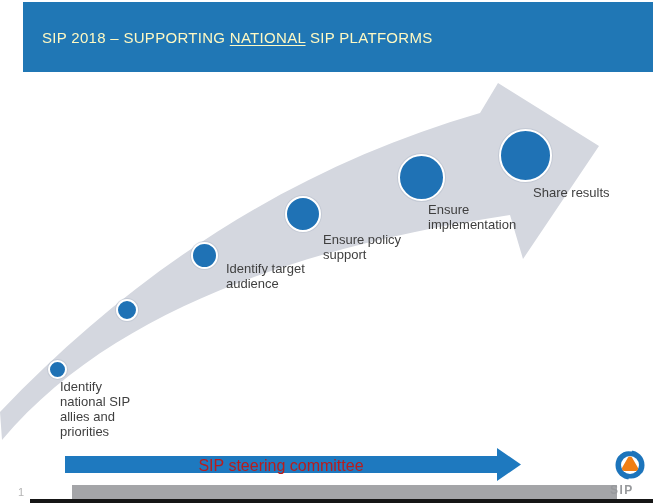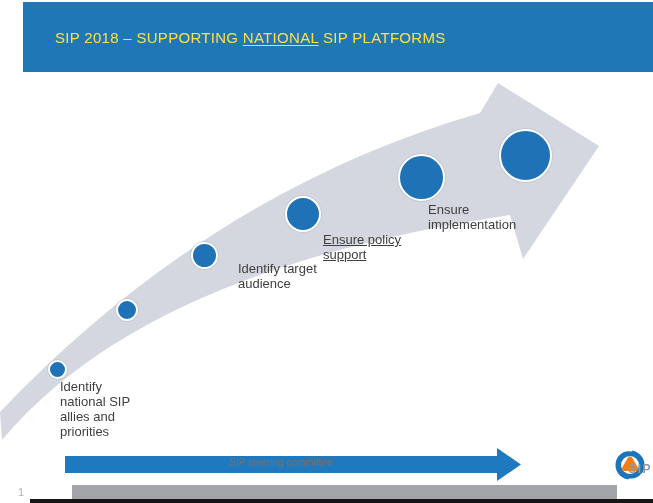--- a/index.html
+++ b/index.html
@@ -17,22 +17,22 @@
   body{background:#e9e9e9;font-family:"Liberation Sans",sans-serif;}
   .slide{
     position:relative;width:653px;height:503px;background:#fff;overflow:hidden;
   }
   
   .header{
     position:absolute;left:23px;top:2px;right:0;height:70px;
     background:var(--header-blue);z-index:3;
   }
   .header-title{
-    position:absolute;left:32px;top:27px;
-    color:#fde047;font-size:15px;letter-spacing:.3px;white-space:nowrap;
+    position:absolute;left:19px;top:27px;
+    color:#fef9c3;font-size:15px;letter-spacing:.3px;white-space:nowrap;
   }
   .header-title .u{text-decoration:underline;text-underline-offset:2px;}
   
   .swoosh-svg{position:absolute;left:0;top:0;z-index:1;}
   .swoosh-path{fill:var(--arrow-gray);}
   
   .circle{
     position:absolute;border-radius:50%;
     background:var(--circle-blue);
     border:2px solid #fff;
@@ -45,49 +45,49 @@
   .c4{left:285px;top:196px;width:36px;height:36px;}
   .c5{left:398px;top:154px;width:47px;height:47px;}
   .c6{left:499px;top:129px;width:53px;height:53px;}
   
   .step-label{
     position:absolute;z-index:2;
     font-size:13px;line-height:15px;color:var(--label-text);
   }
   .l1{left:60px;top:379px;width:82px;}
   .l2{left:138px;top:317px;width:100px;}
-  .l3{left:238px;top:261px;width:96px;}
-  .l4{left:323px;top:232px;width:96px;text-decoration:underline;}
+  .l3{left:226px;top:261px;width:96px;}
+  .l4{left:323px;top:232px;width:96px;}
   .l5{left:428px;top:202px;width:112px;}
   .l6{left:533px;top:185px;width:110px;}
   
   .banner-svg{position:absolute;left:0;top:0;z-index:2;}
   .banner-path{fill:var(--banner-blue);}
   .banner-label{
     position:absolute;left:65px;top:457px;width:432px;z-index:3;
-    text-align:center;color:#737373;font-size:10px;
+    text-align:center;color:#b91c1c;font-size:16px;
   }
   
   .footer-bar{
     position:absolute;left:72px;top:485px;width:545px;height:14px;
     background:var(--footer-gray);z-index:1;
   }
   .page-number{
     position:absolute;left:18px;top:486px;
     font-size:11px;color:#b3b3b3;z-index:2;
   }
   .bottom-strip{
     position:absolute;left:30px;top:499px;right:0;height:4px;
     background:#161616;z-index:4;
   }
   
   .logo{position:absolute;left:606px;top:447px;width:47px;height:52px;z-index:5;}
   .logo-text{
-    position:absolute;left:610px;top:462px;width:42px;z-index:5;
-    text-align:right;font-size:12px;font-weight:bold;
+    position:absolute;left:610px;top:483px;width:42px;z-index:5;
+    text-align:left;font-size:12px;font-weight:bold;
     letter-spacing:1.5px;color:var(--logo-text-gray);
   }
 </style>
 </head>
 <body>
 
 <div class="slide">
 
   <div class="header">
     <div class="header-title">
@@ -110,20 +110,21 @@
   <div class="circle c2"></div>
   <div class="circle c3"></div>
   <div class="circle c4"></div>
   <div class="circle c5"></div>
   <div class="circle c6"></div>
 
   <div class="step-label l1">Identify national SIP allies and priorities</div>
   <div class="step-label l3">Identify target audience</div>
   <div class="step-label l4">Ensure policy support</div>
   <div class="step-label l5">Ensure implementation</div>
+  <div class="step-label l6">Share results</div>
 
   <svg class="banner-svg" width="653" height="503" viewBox="0 0 653 503">
     <path class="banner-path" d="M 65,456 H 497 V 448 L 521,464.5 L 497,481 V 473 H 65 Z"></path>
   </svg>
   <div class="banner-label">SIP steering committee</div>
 
   <div class="footer-bar"></div>
   <div class="page-number">1</div>
   <div class="bottom-strip"></div>
 

